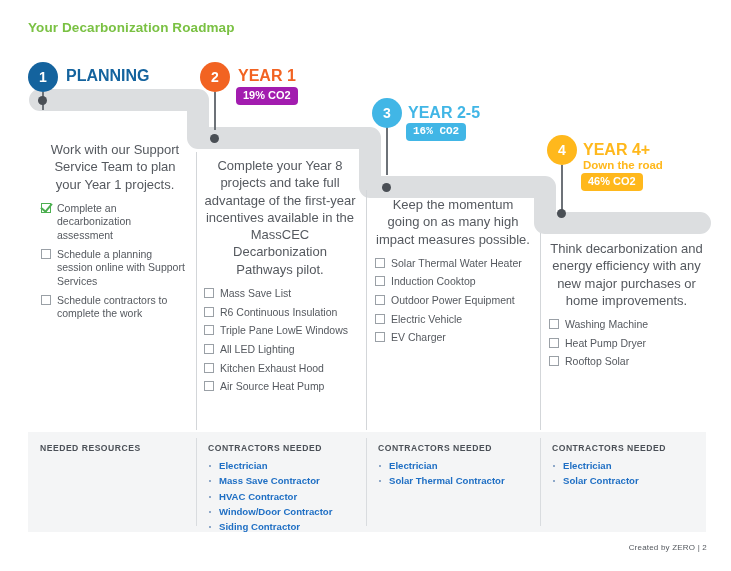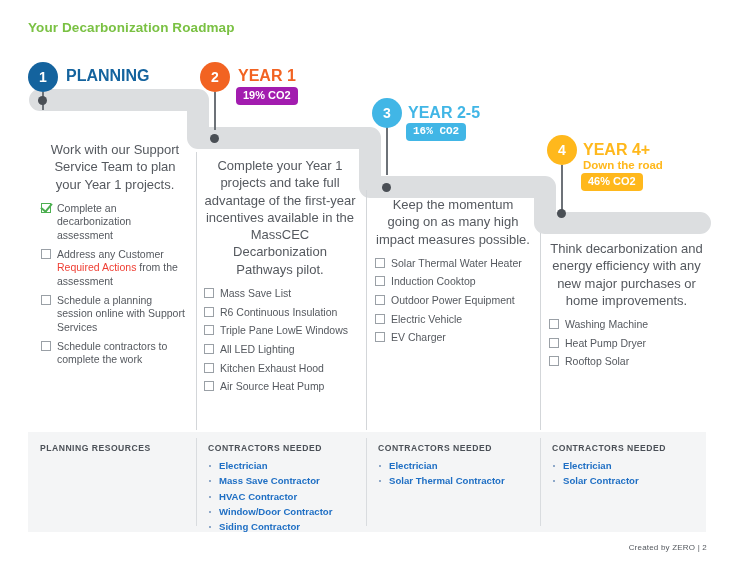--- a/index.html
+++ b/index.html
@@ -237,38 +237,34 @@
   <div class="col-divider" style="left:196px; top:152px; height:278px;"></div>
   <div class="col-divider" style="left:366px; top:190px; height:240px;"></div>
   <div class="col-divider" style="left:540px; top:233px; height:197px;"></div>
 
   <div class="col" style="left:41px; top:141px; width:148px;">
     <p class="col-intro">Work with our Support Service Team to plan your Year 1 projects.</p>
     <ul class="checklist">
       <li>
         <span class="cbox checked"></span>
         <span>Complete an decarbonization assessment</span>
-      </li>
-      <li>
-        <span class="cbox"></span>
-        <span>Address any Customer <span class="req">Required Actions</span> from the assessment</span>
       </li>
       <li>
         <span class="cbox"></span>
         <span>Schedule a planning session online with Support Services</span>
       </li>
       <li>
         <span class="cbox"></span>
         <span>Schedule contractors to complete the work</span>
       </li>
     </ul>
   </div>
 
   <div class="col" style="left:204px; top:157px; width:152px;">
-    <p class="col-intro">Complete your Year 1 projects and take full advantage of the first-year incentives available in the MassCEC Decarbonization Pathways pilot.</p>
+    <p class="col-intro">Complete your Year 8 projects and take full advantage of the first-year incentives available in the MassCEC Decarbonization Pathways pilot.</p>
     <ul class="checklist">
       <li><span class="cbox"></span><span>Mass Save List</span></li>
       <li><span class="cbox"></span><span>R6 Continuous Insulation</span></li>
       <li><span class="cbox"></span><span>Triple Pane LowE Windows</span></li>
       <li><span class="cbox"></span><span>All LED Lighting</span></li>
       <li><span class="cbox"></span><span>Kitchen Exhaust Hood</span></li>
       <li><span class="cbox"></span><span>Air Source Heat Pump</span></li>
     </ul>
   </div>
 
@@ -291,21 +287,21 @@
       <li><span class="cbox"></span><span>Rooftop Solar</span></li>
     </ul>
   </div>
 
   <div id="res-band">
     <div class="res-divider" style="left:168px;"></div>
     <div class="res-divider" style="left:338px;"></div>
     <div class="res-divider" style="left:512px;"></div>
 
     <div class="res-col" style="left:0px; width:168px;">
-      <div class="res-head">PLANNING RESOURCES</div>
+      <div class="res-head">NEEDED RESOURCES</div>
     </div>
 
     <div class="res-col" style="left:168px; width:170px;">
       <div class="res-head">CONTRACTORS NEEDED</div>
       <ul class="res-list">
         <li>Electrician</li>
         <li>Mass Save Contractor</li>
         <li>HVAC Contractor</li>
         <li>Window/Door Contractor</li>
         <li>Siding Contractor</li>

